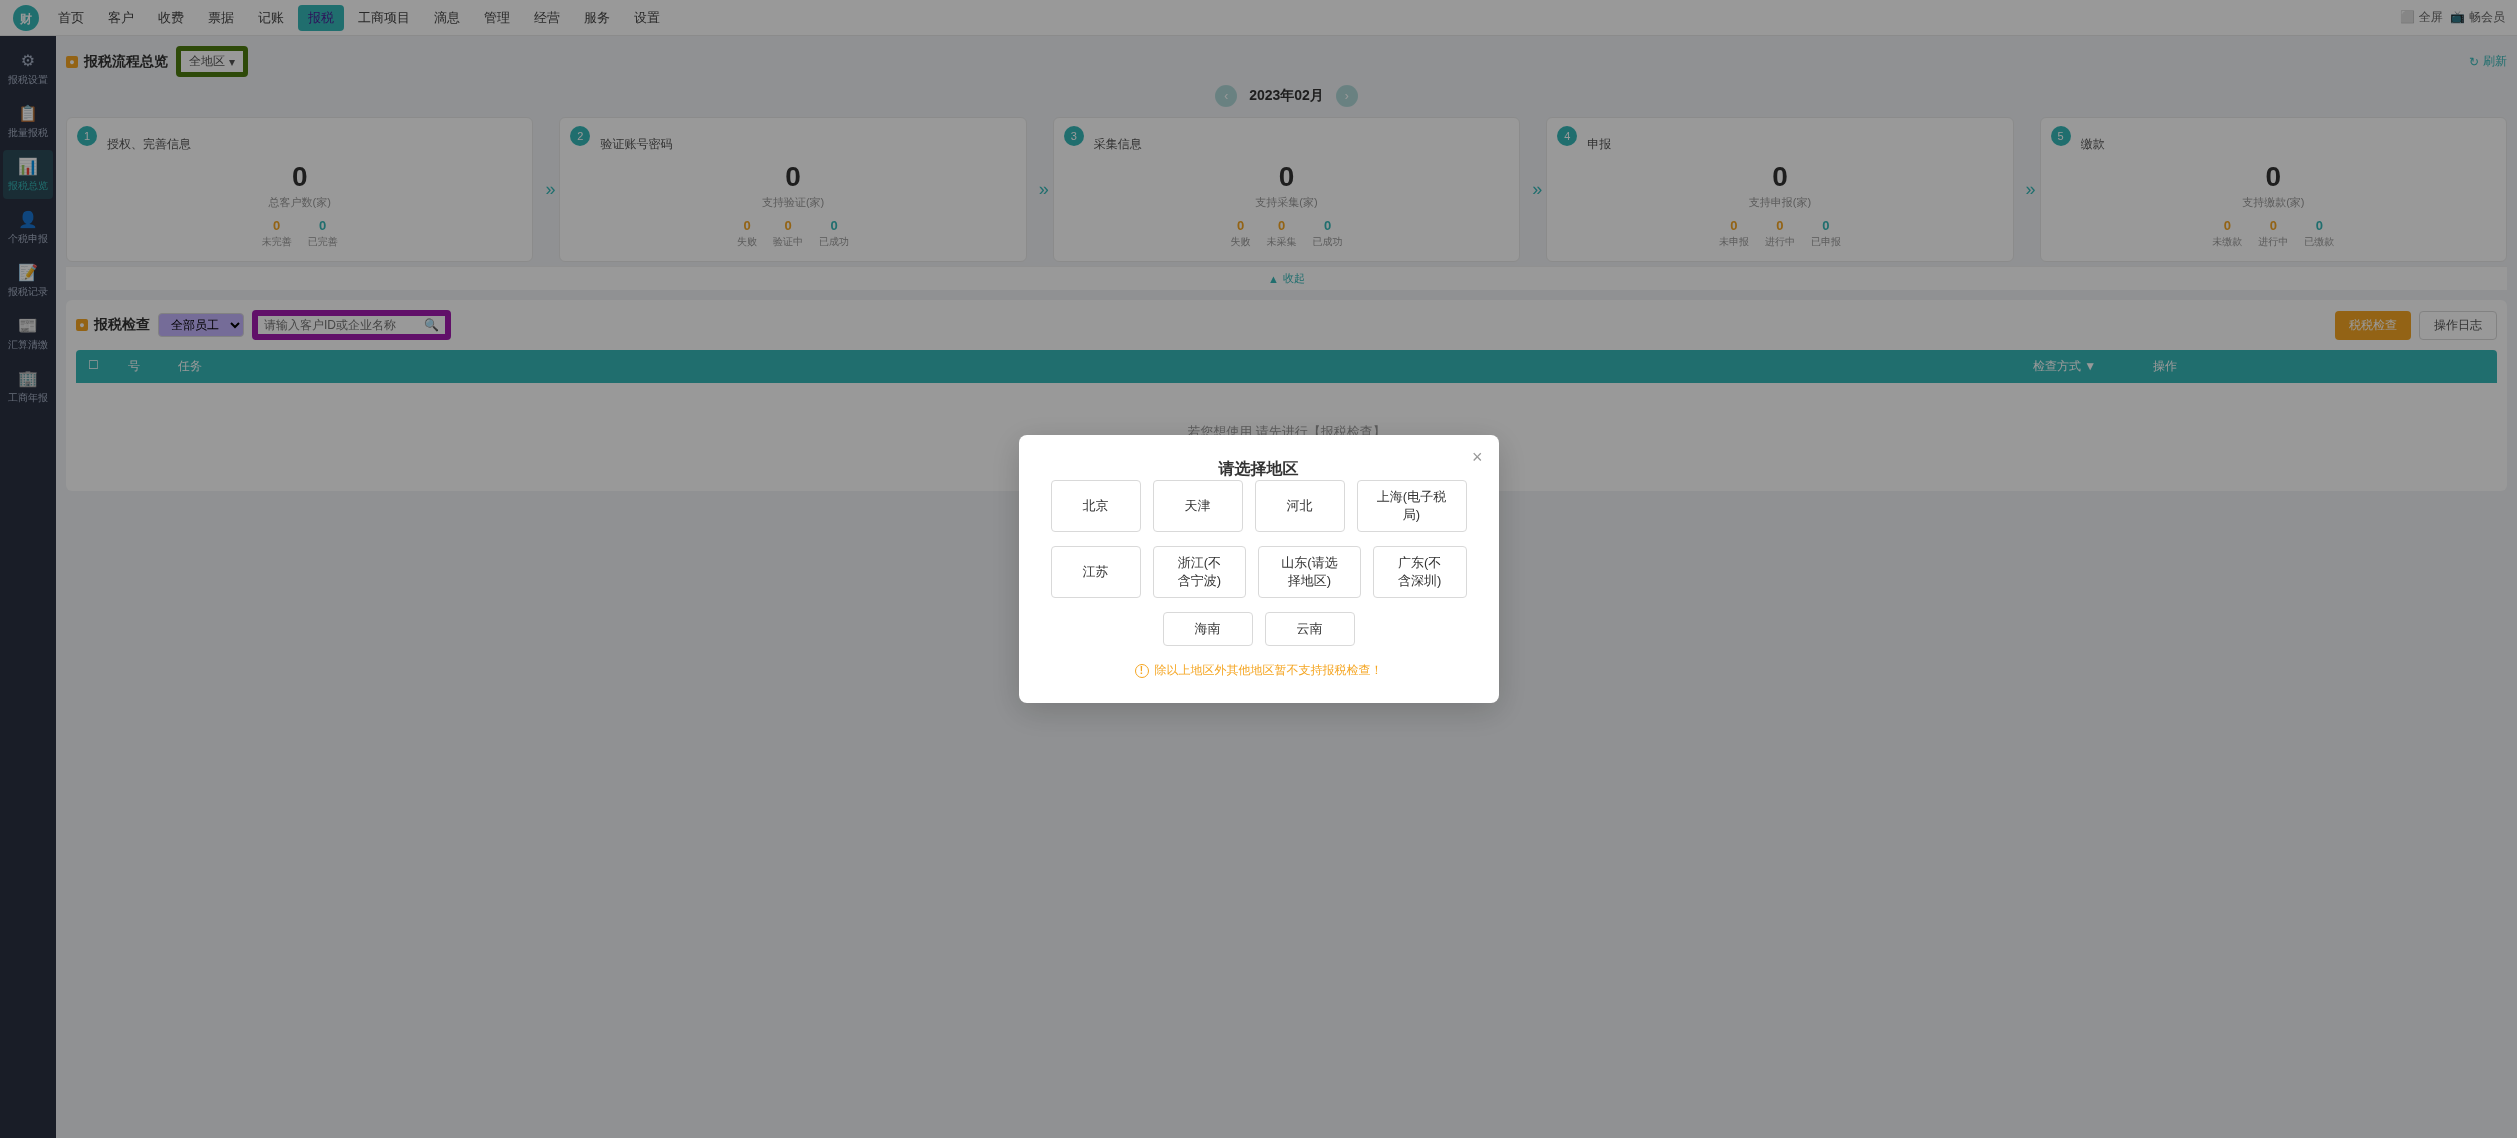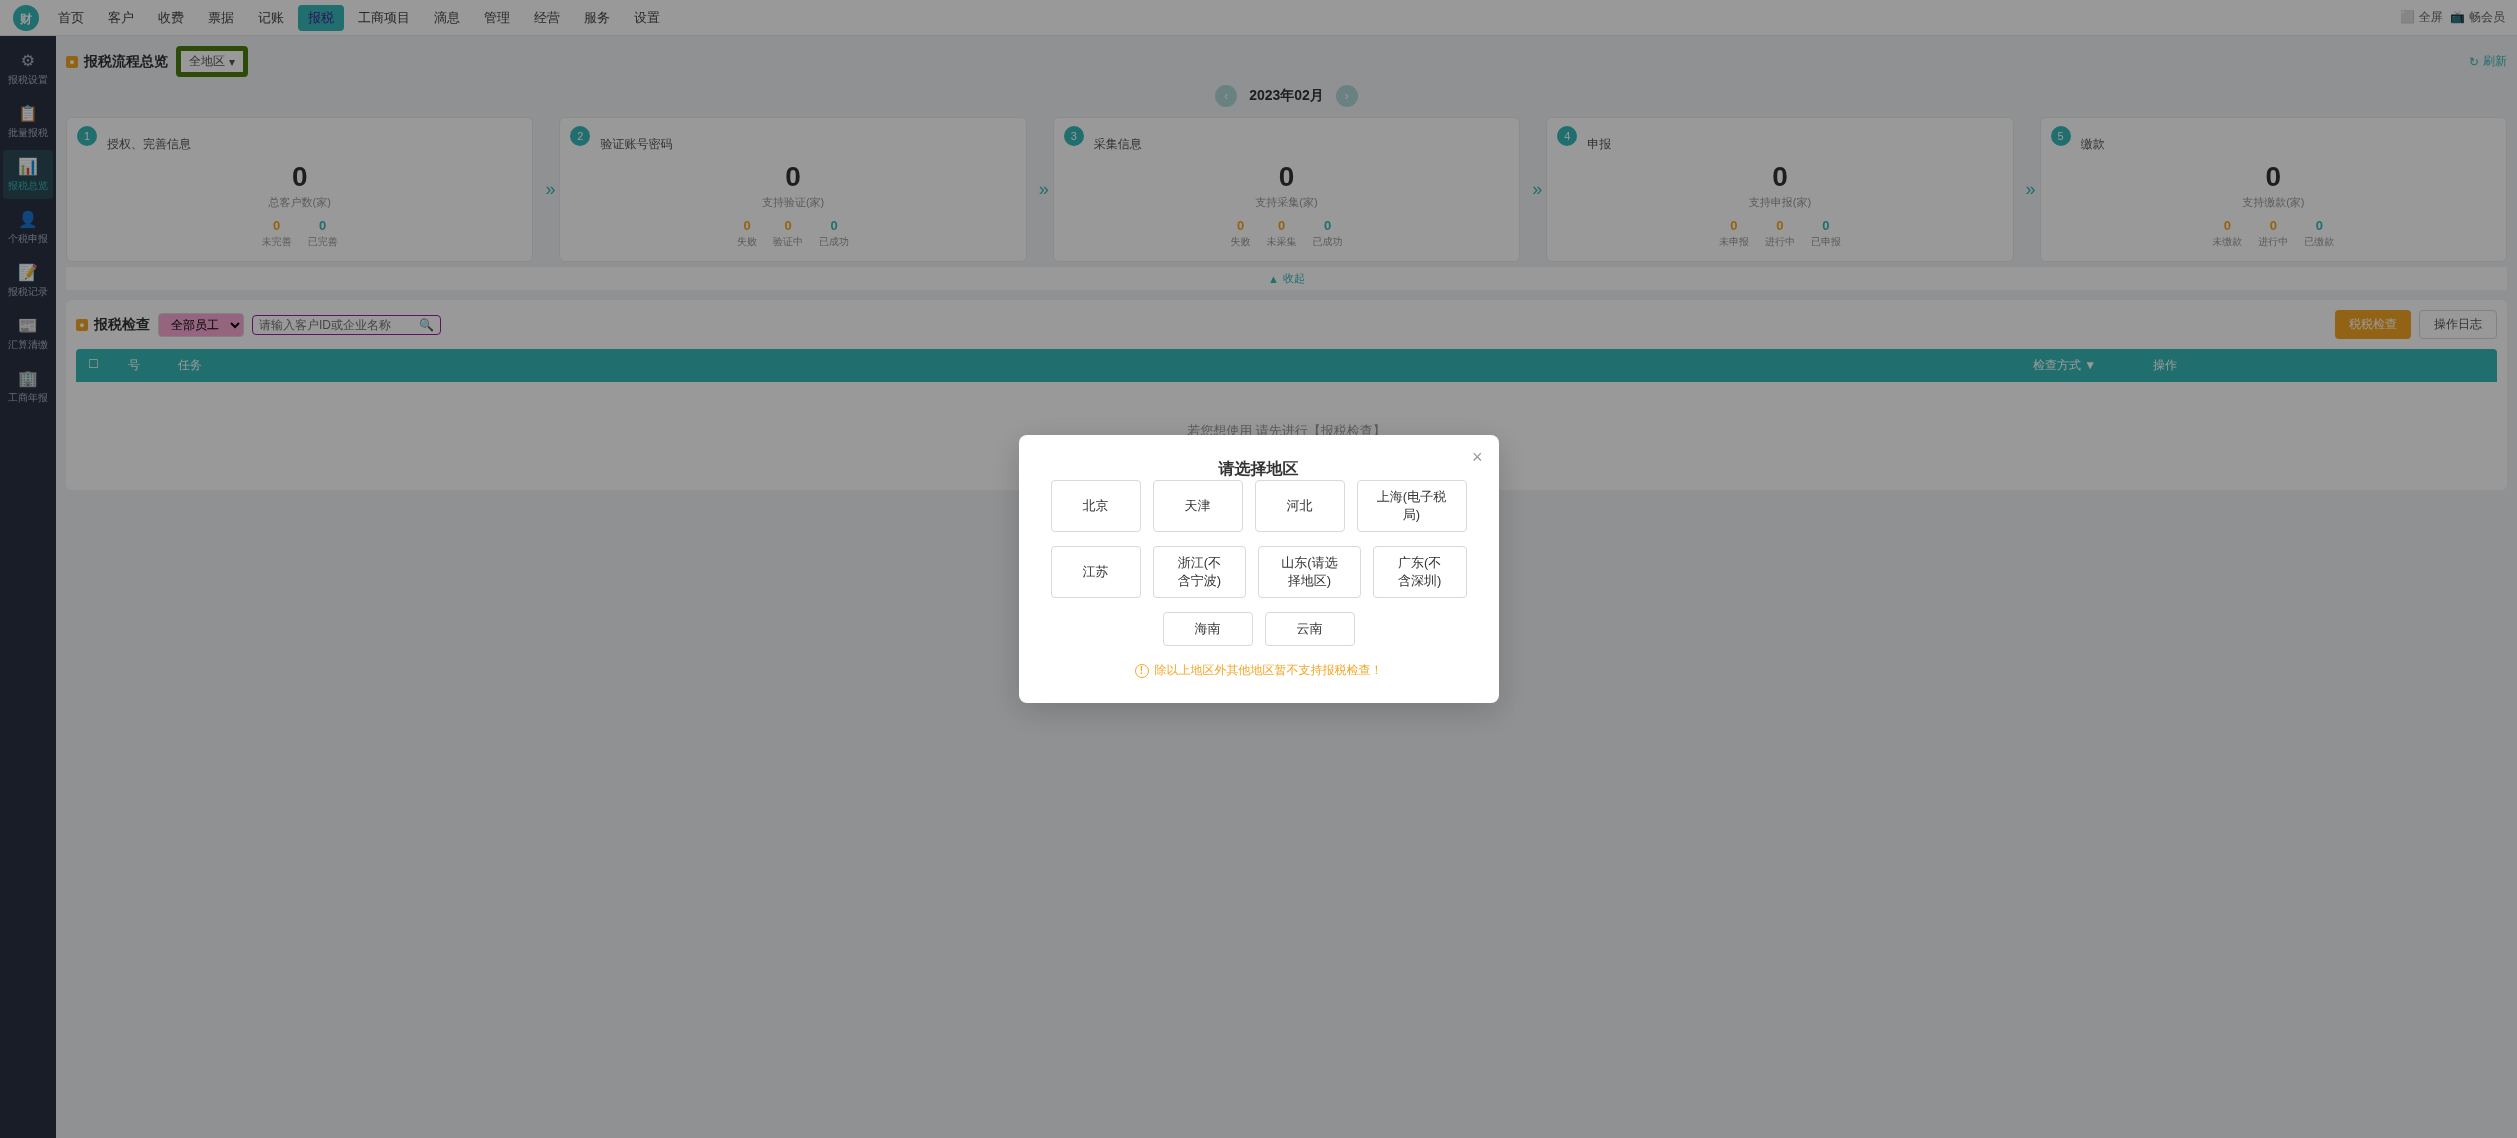--- a/index.html
+++ b/index.html
@@ -252,27 +252,27 @@
       display: flex;
       align-items: center;
       gap: 8px;
       flex: 1;
     }
     .filter-select {
       border: 1px solid #d9d9d9;
       border-radius: 4px;
       padding: 3px 8px;
       font-size: 12px;
-      background: #f9a8d4;
+      background: #c4b5fd;
       cursor: pointer;
     }
     .search-input-wrap {
       display: flex;
       align-items: center;
-      border: 1px solid #a21caf;
+      border: 6px solid #a21caf;
       border-radius: 4px;
       padding: 2px 6px;
       background: #fff;
     }
     .search-input-wrap input {
       border: none;
       outline: none;
       font-size: 12px;
       width: 160px;
     }

